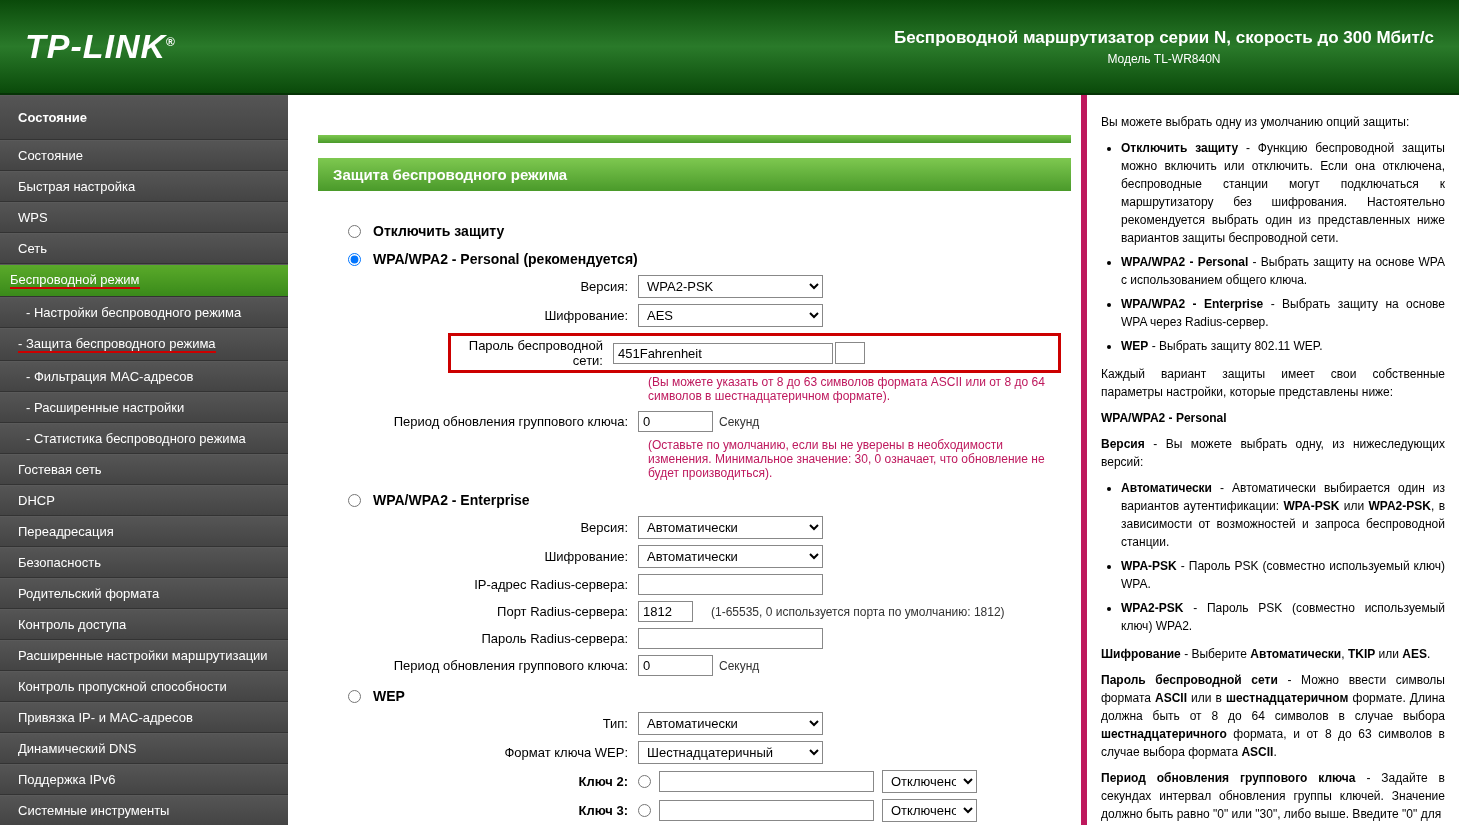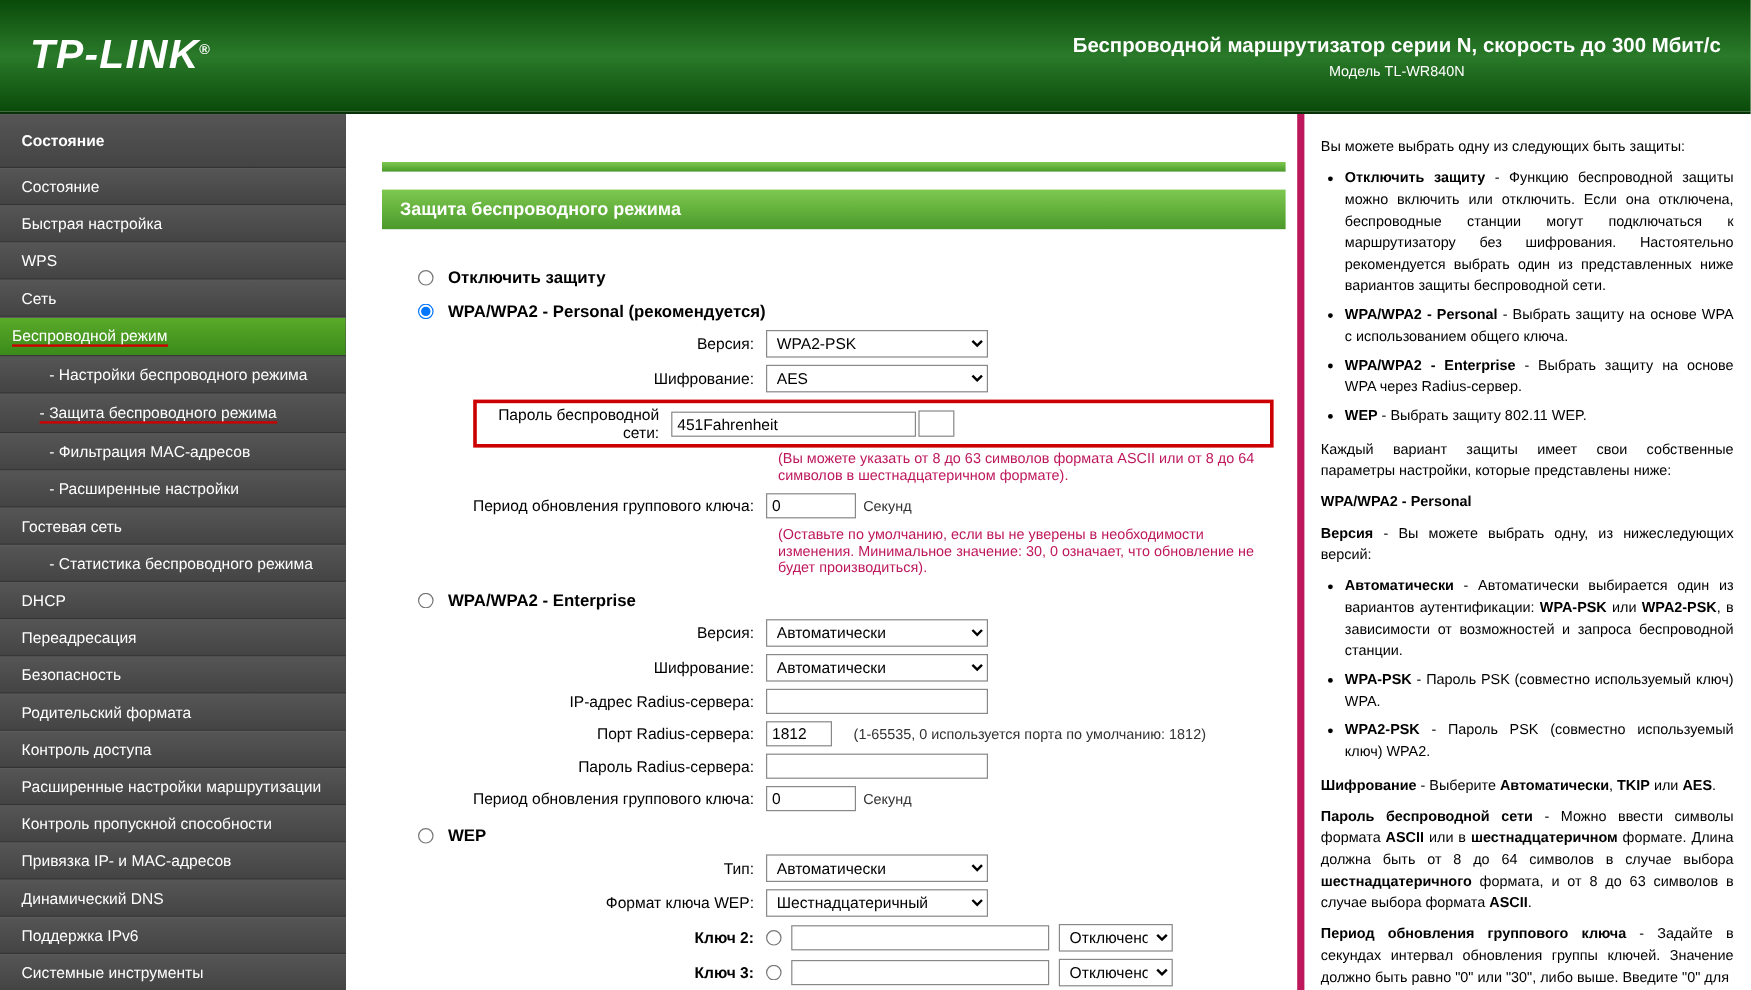--- a/index.html
+++ b/index.html
@@ -7,38 +7,38 @@
 .header{height:95px;background:linear-gradient(to bottom,#0a4a0a 0%,#2a7a2a 50%,#0a4a0a 100%);border-bottom:2px solid #063306;display:flex;align-items:center;justify-content:space-between;padding:0 25px;color:#fff}
 .logo{font-size:34px;font-weight:bold;font-style:italic;letter-spacing:1px;font-family:Arial,sans-serif}
 .logo sup{font-size:12px;font-style:normal}
 .header-right{text-align:center}
 .header-title{font-size:17px;font-weight:bold}
 .header-model{font-size:12px;margin-top:4px}
 .container{display:flex;height:730px}
 .sidebar{width:288px;background:#4a4a4a;height:100%;overflow-y:auto}
 .sb-item{display:block;padding:7px 18px;color:#fff;font-size:13px;border-top:1px solid #5a5a5a;border-bottom:1px solid #333;cursor:pointer;background:linear-gradient(to bottom,#555 0%,#444 100%)}
 .sb-item.active{background:linear-gradient(to bottom,#5aaa2a 0%,#3a8a1a 100%)}
-.sb-item.sub{padding-left:41px}
+.sb-item.sub{padding-left:26px}
 .redund{border-bottom:2px solid #c00 !important;display:inline-block;margin-left:-8px}
 .main{flex:1;display:flex;height:100%}
 .content{flex:1;padding:0 0 0 20px;overflow-y:auto;height:100%;border-right:6px solid #be185d}
 .content-inner{padding:10px 10px 30px 10px}
 .green-hr{height:8px;background:linear-gradient(to bottom,#7ec850 0%,#4a9a2a 100%);margin:30px 0 15px 0}
 .section-title{background:linear-gradient(to bottom,#7ec850 0%,#4a9a2a 100%);color:#fff;font-weight:bold;padding:8px 15px;font-size:15px}
 .form-area{padding:20px 10px}
 .form-row{display:flex;align-items:center;margin-bottom:6px}
 .form-label{width:310px;text-align:right;padding-right:10px;font-size:13px}
 .form-label b{font-weight:normal}
 .radio-row{display:flex;align-items:center;margin:12px 0 8px 20px}
 .radio-row input[type=radio]{margin-right:12px}
 .radio-row .lbl{font-weight:bold;font-size:14px}
 select,input[type=text]{font-size:13px;padding:2px 4px;border:1px solid #888;background:#fff}
 .hint{font-size:12px;color:#be185d;margin-left:320px;margin-top:2px;margin-bottom:8px}
 .hint2{font-size:12px;color:#333}
-.redbox{border:3px solid #c00;display:flex;align-items:center;padding:2px;margin-left:66px}
+.redbox{border:3px solid #c00;display:flex;align-items:center;padding:2px;margin-left:120px}
 .redbox .form-label{width:160px}
 .help{width:372px;padding:18px 14px;overflow-y:auto;height:100%;font-size:12px;line-height:1.5}
 .help h3{font-size:15px;font-weight:bold;margin-bottom:10px}
 .help p{margin-bottom:8px;text-align:justify}
 .help ul{margin:0 0 10px 20px}
 .help li{margin-bottom:6px;text-align:justify}
 .help b{font-weight:bold}
 .wep-key-row{display:flex;align-items:center;margin-bottom:6px}
 .wep-key-row .klab{width:310px;text-align:right;padding-right:10px;font-weight:bold}
 </style>
@@ -58,22 +58,22 @@
       <div class="sb-item" style="font-weight: bold; padding-top: 14px; padding-bottom: 14px;">Состояние</div>
       <div class="sb-item">Состояние</div>
       <div class="sb-item">Быстрая настройка</div>
       <div class="sb-item">WPS</div>
       <div class="sb-item">Сеть</div>
       <div class="sb-item active"><span class="redund">Беспроводной режим</span></div>
       <div class="sb-item sub">- Настройки беспроводного режима</div>
       <div class="sb-item sub"><span class="redund">- Защита беспроводного режима</span></div>
       <div class="sb-item sub">- Фильтрация MAC-адресов</div>
       <div class="sb-item sub">- Расширенные настройки</div>
+      <div class="sb-item sub">- Статистика беспроводного режима</div>
       <div class="sb-item">Гостевая сеть</div>
-      <div class="sb-item sub">- Статистика беспроводного режима</div>
       <div class="sb-item">DHCP</div>
       <div class="sb-item">Переадресация</div>
       <div class="sb-item">Безопасность</div>
       <div class="sb-item">Родительский формата</div>
       <div class="sb-item">Контроль доступа</div>
       <div class="sb-item">Расширенные настройки маршрутизации</div>
       <div class="sb-item">Контроль пропускной способности</div>
       <div class="sb-item">Привязка IP- и MAC-адресов</div>
       <div class="sb-item">Динамический DNS</div>
       <div class="sb-item">Поддержка IPv6</div>
@@ -99,21 +99,21 @@
           <div class="form-row">
             <div class="form-label"><b>Версия:</b></div>
             <select style="width:185px"><option>WPA2-PSK</option></select>
           </div>
           <div class="form-row">
             <div class="form-label"><b>Шифрование:</b></div>
             <select style="width:185px"><option>AES</option></select>
           </div>
           <div class="redbox">
             <div class="form-label"><b>Пароль беспроводной сети:</b></div>
-            <input type="text" style="width: 204px;" value="451Fahrenheit">
+            <input type="text" style="width: 220px;" value="451Fahrenheit">
             <div style="width:30px;height:22px;border:1px solid #888;margin-left:2px;background:#fff"></div>
           </div>
           <div class="hint">(Вы можете указать от 8 до 63 символов формата ASCII или от 8 до 64 символов в шестнадцатеричном формате).</div>
           <div class="form-row">
             <div class="form-label"><b>Период обновления группового ключа:</b></div>
             <input type="text" style="width: 75px;" value="0">
             <span style="margin-left:6px" class="hint2">Секунд</span>
           </div>
           <div class="hint">(Оставьте по умолчанию, если вы не уверены в необходимости изменения. Минимальное значение: 30, 0 означает, что обновление не будет производиться).</div>
 
@@ -170,21 +170,21 @@
             <div class="klab">Ключ 3:</div>
             <input type="radio" name="wepk" style="margin-right: 8px;">
             <input type="text" style="width: 215px;">
             <select style="width:95px;margin-left:8px"><option>Отключено</option></select>
           </div>
         </div>
       </div>
     </div>
 
     <div class="help">
-      <p>Вы можете выбрать одну из следующих быть защиты:</p>
+      <p>Вы можете выбрать одну из умолчанию опций защиты:</p>
       <ul>
         <li><b>Отключить защиту</b><span> - Функцию беспроводной защиты можно включить или отключить. Если она отключена, беспроводные станции могут подключаться к маршрутизатору без шифрования. Настоятельно рекомендуется выбрать один из представленных ниже вариантов защиты беспроводной сети.</span></li>
         <li><b>WPA/WPA2 - Personal</b><span> - Выбрать защиту на основе WPA с использованием общего ключа.</span></li>
         <li><b>WPA/WPA2 - Enterprise</b><span> - Выбрать защиту на основе WPA через Radius-сервер.</span></li>
         <li><b>WEP</b><span> - Выбрать защиту 802.11 WEP.</span></li>
       </ul>
       <p>Каждый вариант защиты имеет свои собственные параметры настройки, которые представлены ниже:</p>
       <p><b>WPA/WPA2 - Personal</b></p>
       <p><b>Версия</b><span> - Вы можете выбрать одну, из нижеследующих версий:</span></p>
       <ul>

